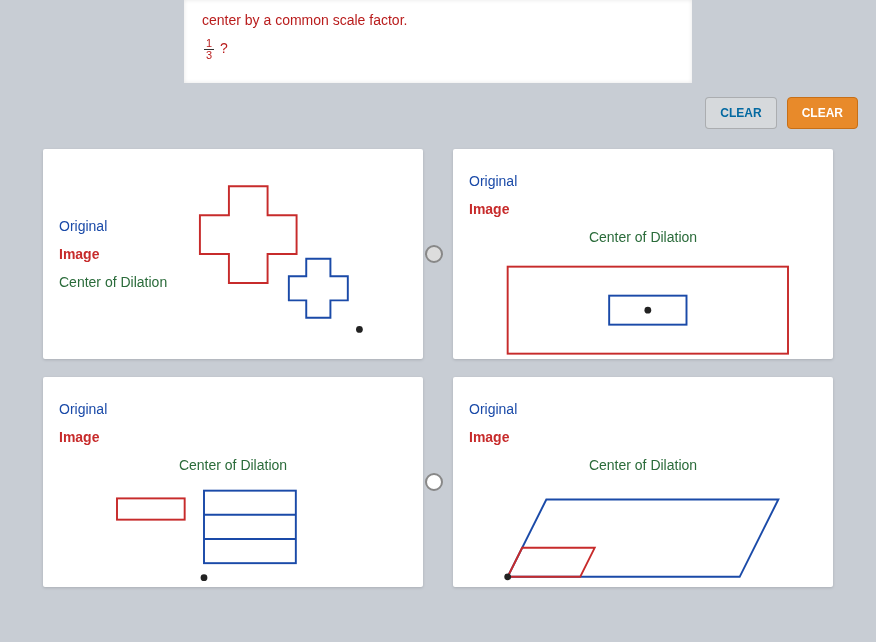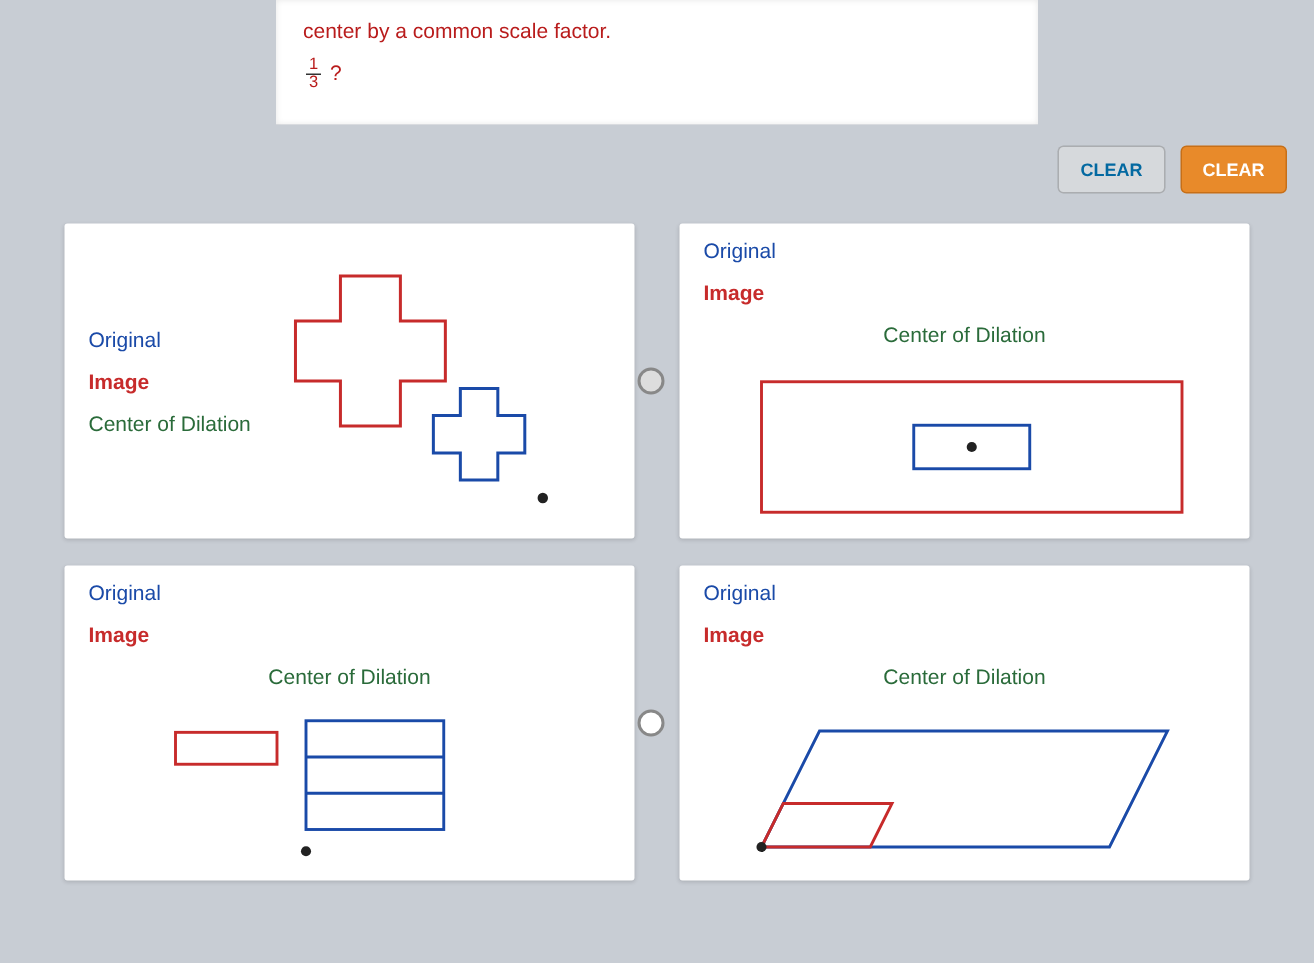--- a/index.html
+++ b/index.html
@@ -68,21 +68,21 @@
       position: relative;
     }
     .option-wrap.left { justify-content: flex-end; }
     .option-wrap.right { justify-content: flex-start; }
     .card {
       background: #fff;
       width: 380px;
       height: 210px;
       border-radius: 2px;
       box-shadow: 0 1px 3px rgba(0,0,0,0.15);
-      padding: 4px 16px;
+      padding: 18px 16px;
       display: flex;
       position: relative;
     }
     .legend {
       font-size: 14px;
       line-height: 2;
     }
     .lg-original { color: #1a4aa8; }
     .lg-image { color: #c72b2b; font-weight: bold; }
     .lg-center { color: #2a6b3a; text-align: center; }

